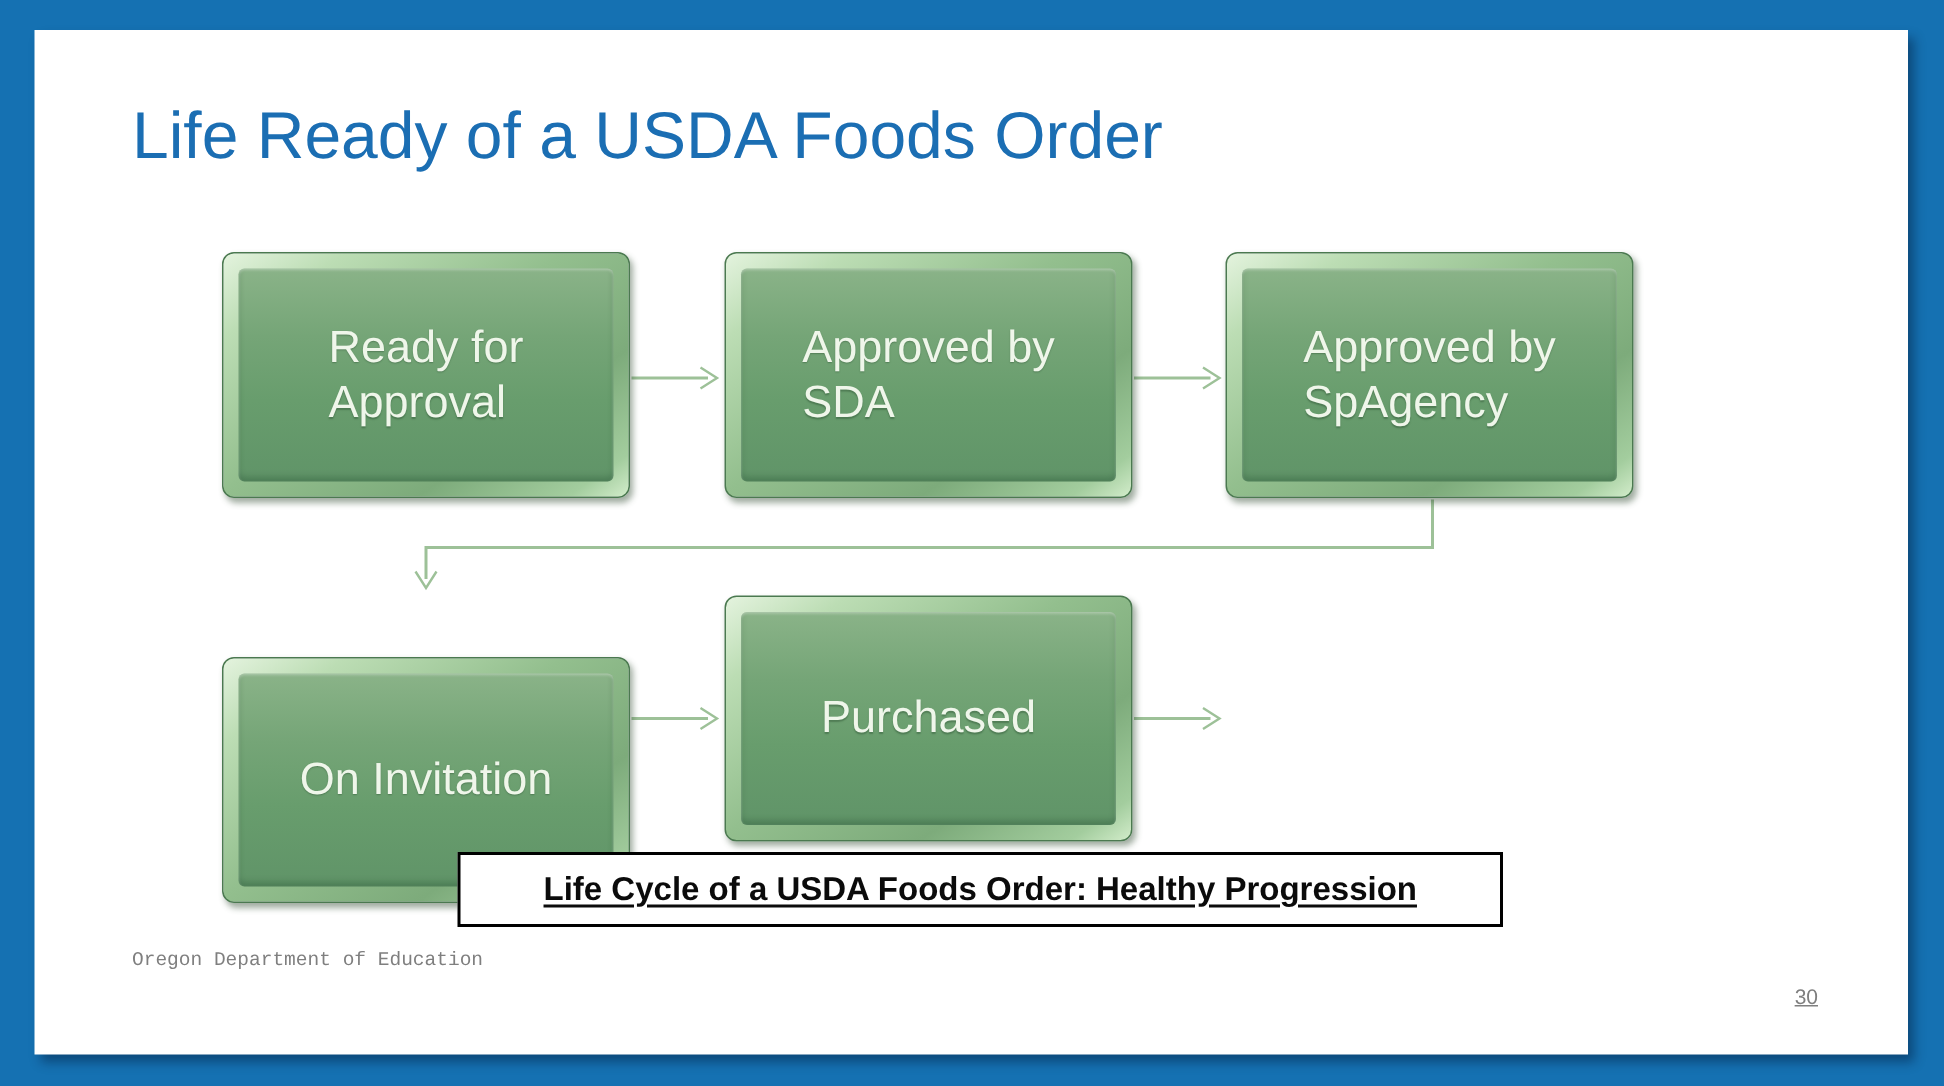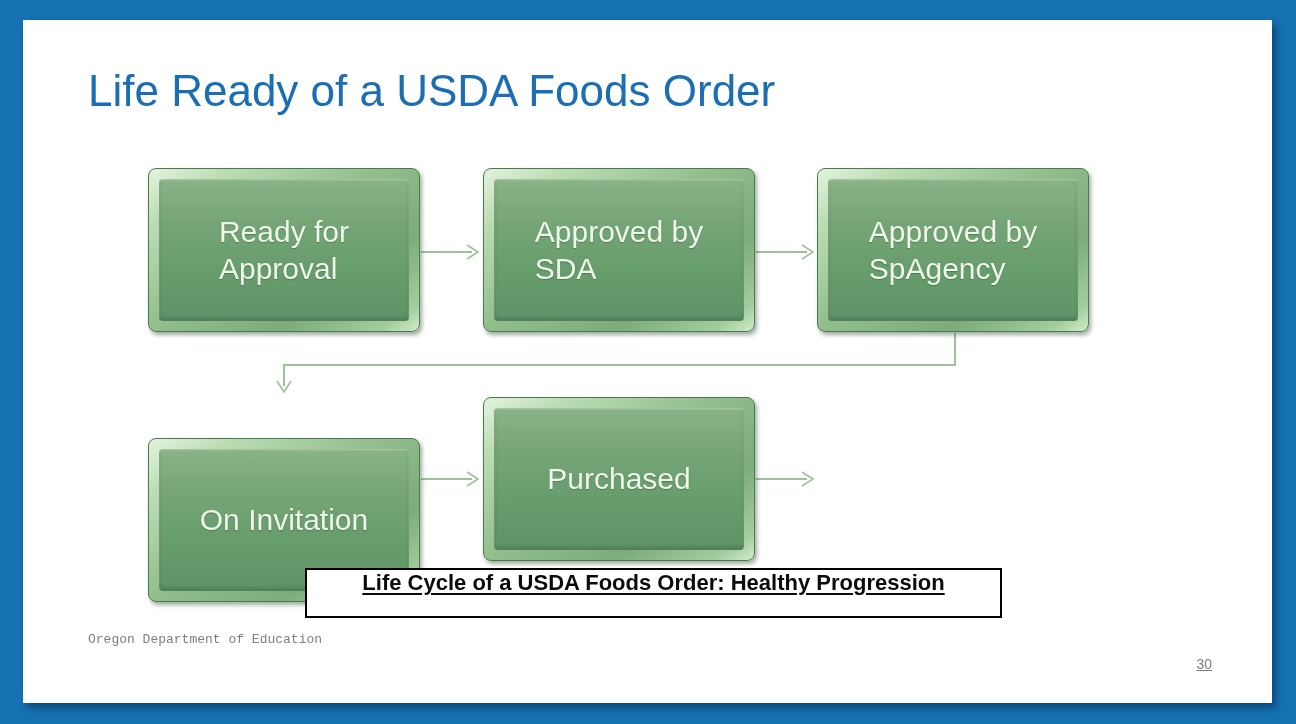--- a/index.html
+++ b/index.html
@@ -75,21 +75,21 @@
   .pos-b1{left:460px;top:148px;}
   .pos-b2{left:794px;top:148px;}
   .pos-b3{left:125px;top:390px;margin-top:28px;}
   .pos-b4{left:460px;top:377px;}
   .pos-b5{left:794px;top:377px;}
   .caption-box{
     position:absolute;
     left:282px;top:548px;width:697px;height:50px;
     border:2px solid var(--caption-border,#000);
     background:#ffffff;
-    display:flex;justify-content:center;
+    display:flex;align-items:center;justify-content:center;
   }
   .caption-text{
     font-size:22px;
     font-weight:bold;
     color:#0b0b0b;
     text-decoration:underline;
     text-underline-offset:3px;
     white-space:nowrap;
   }
   .footer-text{

